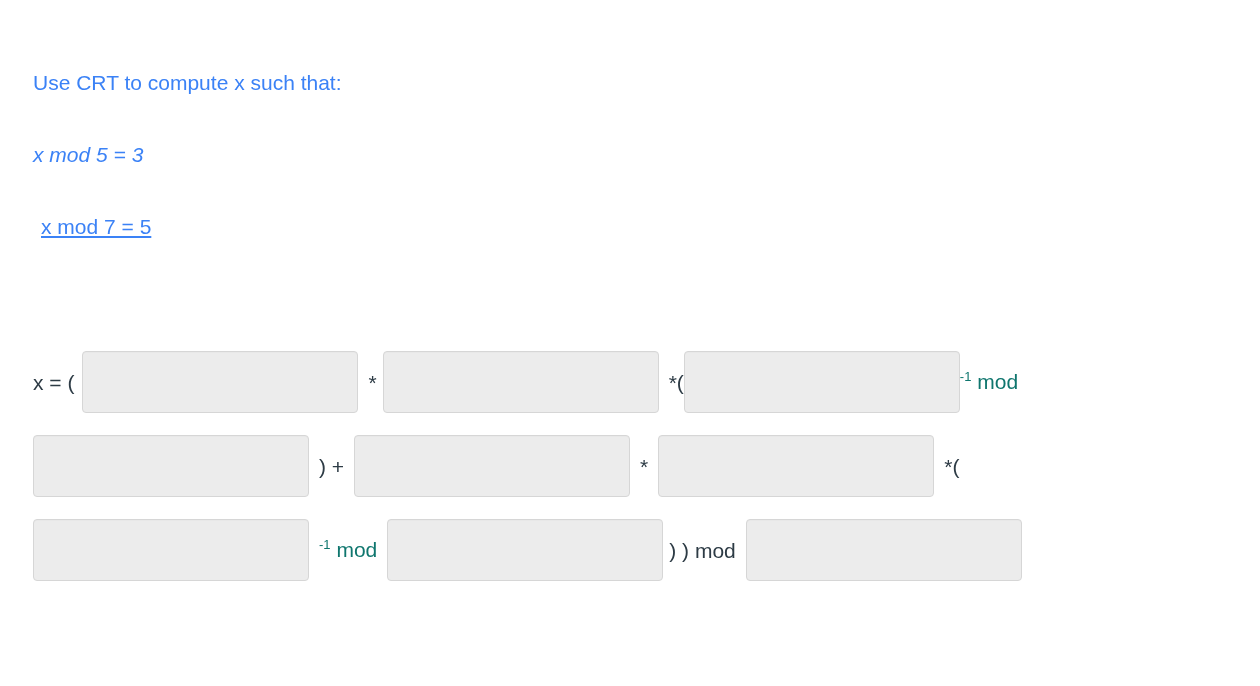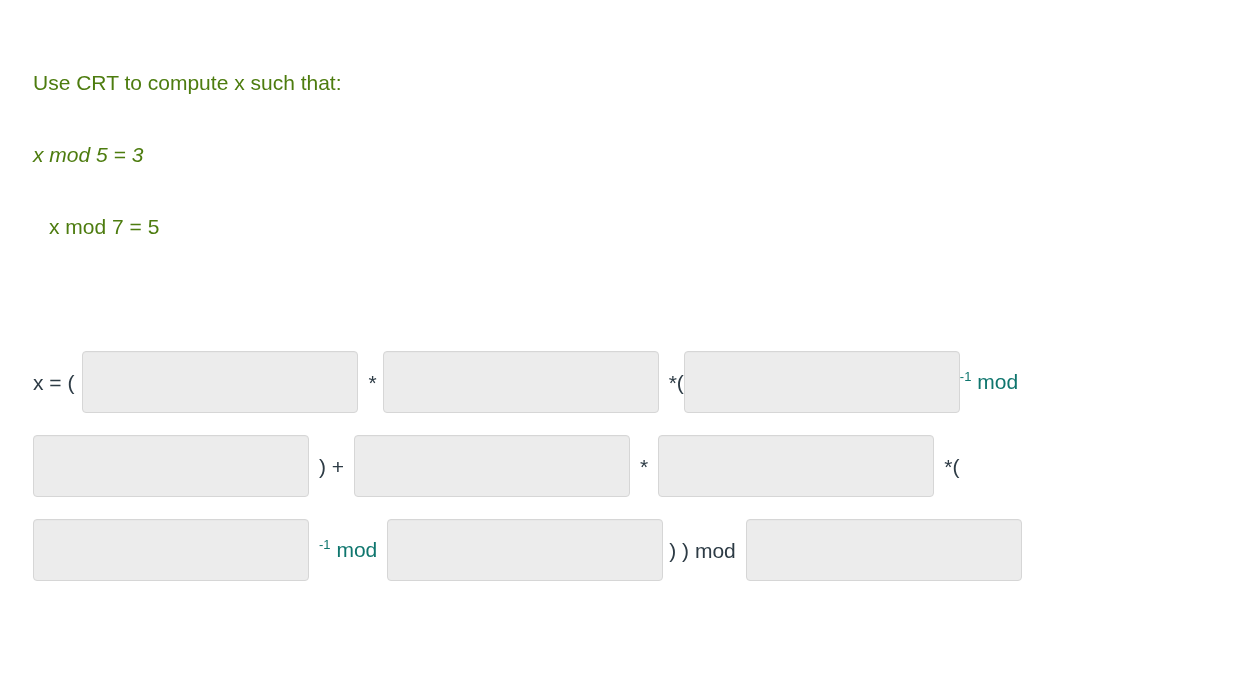--- a/index.html
+++ b/index.html
@@ -20,26 +20,26 @@
     position: absolute;
     left: 33px;
     top: 0;
     width: 1200px;
   }
 
   
   .prompt {
     font-size: 21px;
     line-height: 1.45;
-    color: #4d7c0f;
+    color: #3b82f6;
     margin: 0;
   }
   .prompt.p1 { position: absolute; left: 0; top: 68px; }
   .prompt.p2 { position: absolute; left: 0; top: 140px; font-style: italic; }
-  .prompt.p3 { position: absolute; left: 16px; top: 212px; }
+  .prompt.p3 { position: absolute; left: 8px; top: 212px; text-decoration: underline; }
 
   
   .answer-expression {
     position: absolute;
     left: 0;
     top: 340px;
     width: 1200px;
   }
 
   .expr-row {

